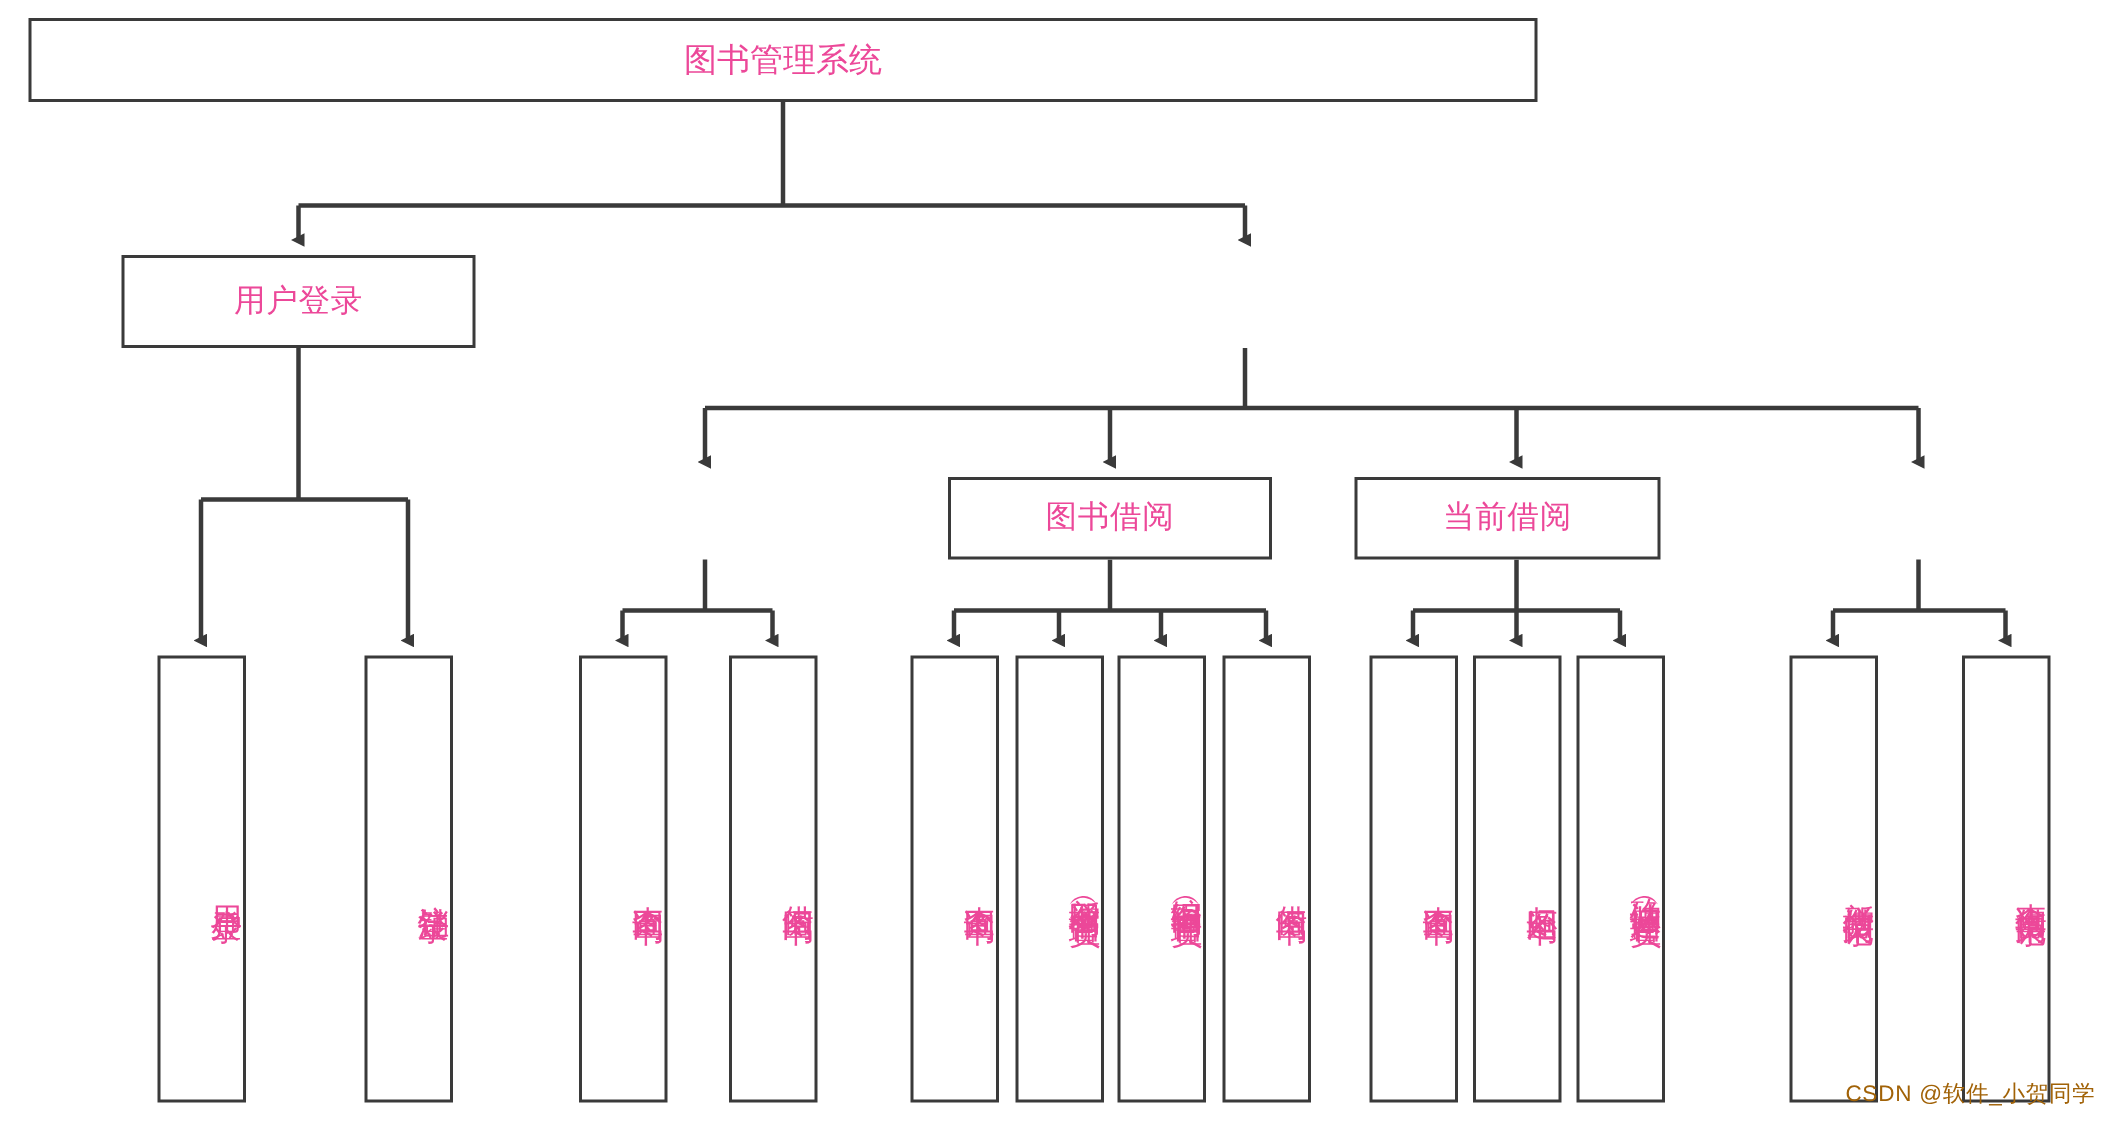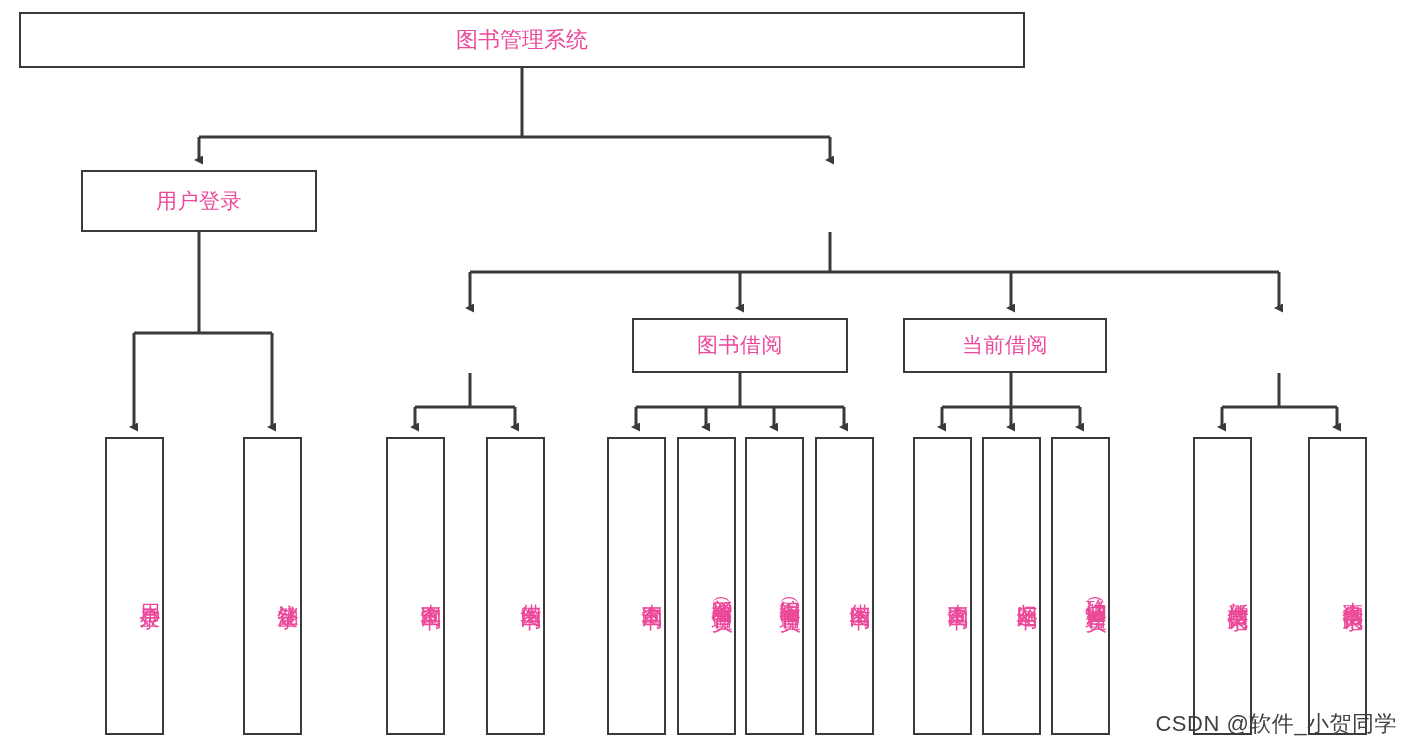--- a/index.html
+++ b/index.html
@@ -56,22 +56,22 @@
   }
   .node.v .vlabel {
     writing-mode: vertical-rl;
     text-orientation: upright;
     display: block;
   }
   .watermark {
     position: absolute;
     right: 8px;
     bottom: 8px;
-    font-size: 22px;
-    color: #404040;
+    font-size: 15px;
+    color: #a16207;
     letter-spacing: 0.5px;
     white-space: nowrap;
   }
 </style>
 </head>
 <body>
 
 <div id="canvas">
 
   <svg class="edges" viewBox="0 0 1405 747" xmlns="http://www.w3.org/2000/svg">

